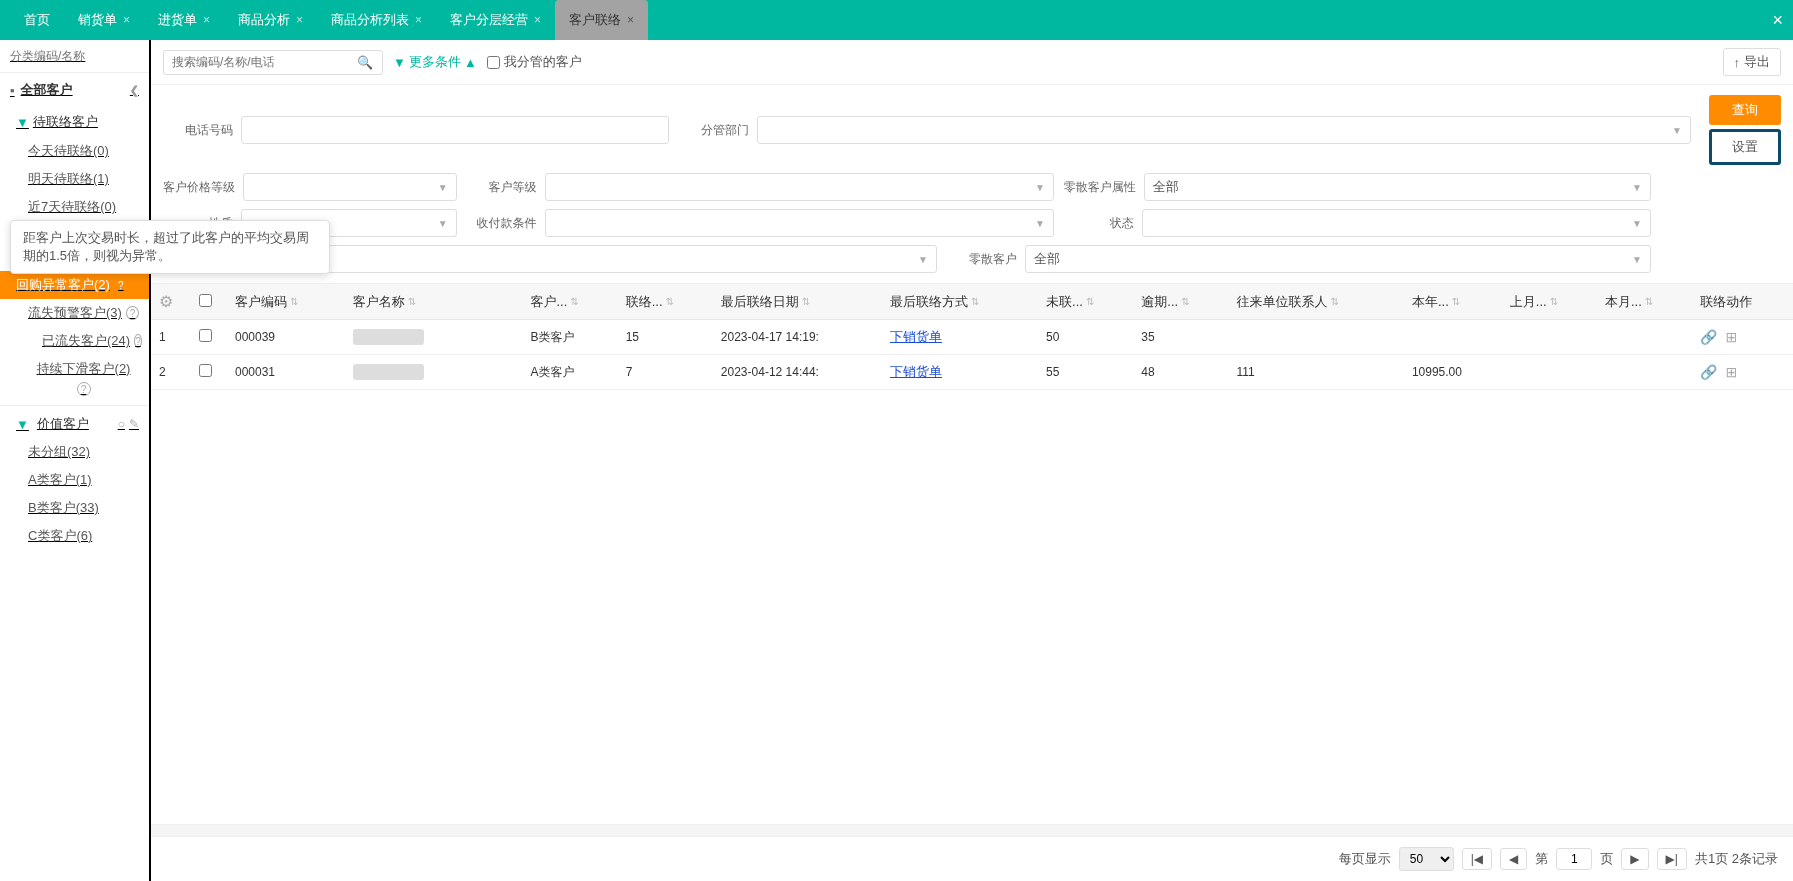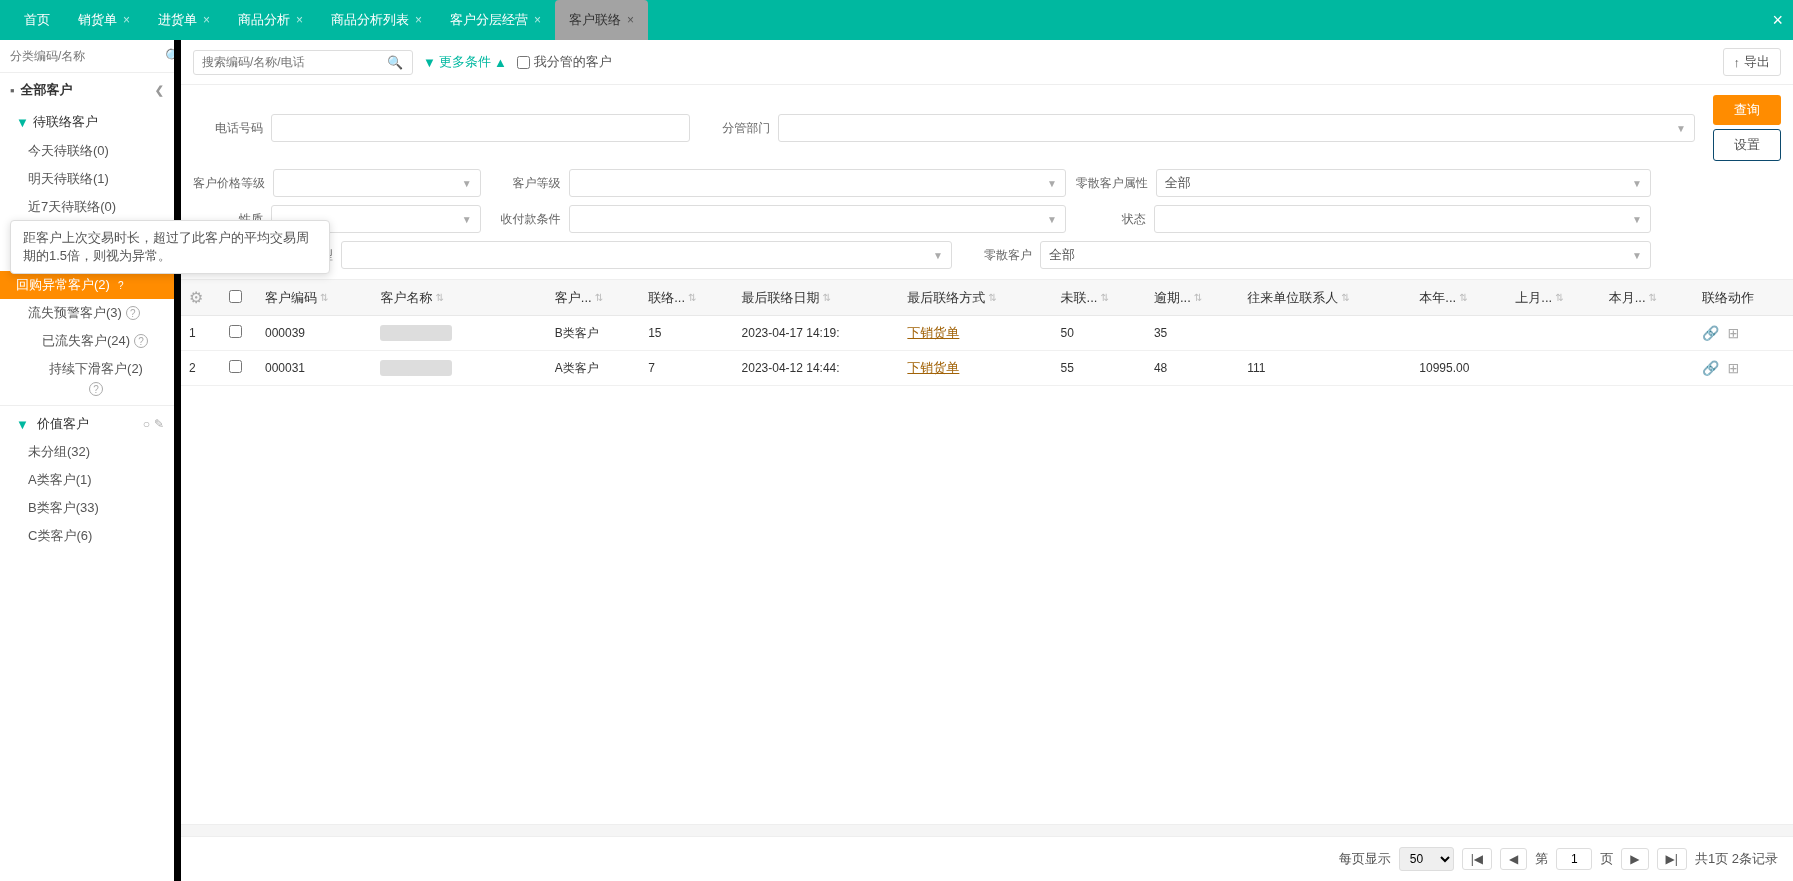--- a/index.html
+++ b/index.html
@@ -22,22 +22,22 @@
     .top-nav .close-window {
       position: absolute; right: 10px; top: 50%; transform: translateY(-50%);
       cursor: pointer; color: white; font-size: 18px;
     }
 
     
     .main-layout { display: flex; height: calc(881px - 40px); }
 
     
     .sidebar {
-      width: 181px; background: white; border-right: 7px solid #000000;
-      overflow-y: auto; flex-shrink: 0;
+      width: 151px; background: white; border-right: 2px solid #000000;
+      overflow-y: auto; flex-shrink: 0; text-decoration: underline;
     }
     .sidebar-search {
       display: flex; align-items: center; padding: 8px 10px;
       border-bottom: 1px solid #eee;
     }
     .sidebar-search input {
       border: none; outline: none; font-size: 12px; flex: 1;
       color: #999; background: transparent;
     }
     .sidebar-search .search-icon { color: #ccc; font-size: 14px; cursor: pointer; }
@@ -120,21 +120,21 @@
       background: white; font-size: 12px; color: #555; min-height: 28px;
       outline: none;
     }
     .filter-more { color: #aaa; cursor: pointer; font-size: 14px; white-space: nowrap; }
 
     .btn-query {
       background: #ff8c00; color: white; border: none; border-radius: 3px;
       padding: 6px 20px; cursor: pointer; font-size: 13px; white-space: nowrap;
     }
     .btn-set {
-      background: white; color: #555; border: 1px solid #0c4a6e; border-radius: 3px;
+      background: white; color: #555; border: 3px solid #0c4a6e; border-radius: 3px;
       padding: 6px 20px; cursor: pointer; font-size: 13px; white-space: nowrap;
     }
 
     .filter-actions { display: flex; flex-direction: column; gap: 4px; margin-left: 8px; }
 
     
     .table-area { flex: 1; overflow: auto; background: white; }
 
     table { width: 100%; border-collapse: collapse; }
     thead tr { background: #f7f7f7; }
@@ -144,21 +144,21 @@
       white-space: nowrap; position: sticky; top: 0; background: #f7f7f7;
     }
     td {
       padding: 8px 8px; font-size: 12px; color: #333;
       border-bottom: 1px solid #f0f0f0; white-space: nowrap;
     }
 
     .th-sortable { display: flex; align-items: center; gap: 3px; }
     .sort-icon { color: #bbb; font-size: 10px; }
 
-    .link-text { color: #a16207; text-decoration: underline; cursor: pointer; }
+    .link-text { color: #1d4ed8; text-decoration: underline; cursor: pointer; }
     .row-actions { display: flex; align-items: center; gap: 8px; }
     .action-icon { color: #aaa; cursor: pointer; font-size: 14px; }
 
     .gear-icon-btn { color: #aaa; cursor: pointer; font-size: 16px; }
 
     
     .pagination {
       display: flex; align-items: center; justify-content: flex-end;
       padding: 10px 15px; background: white; border-top: 1px solid #eee;
       gap: 8px; font-size: 12px; color: #555;

